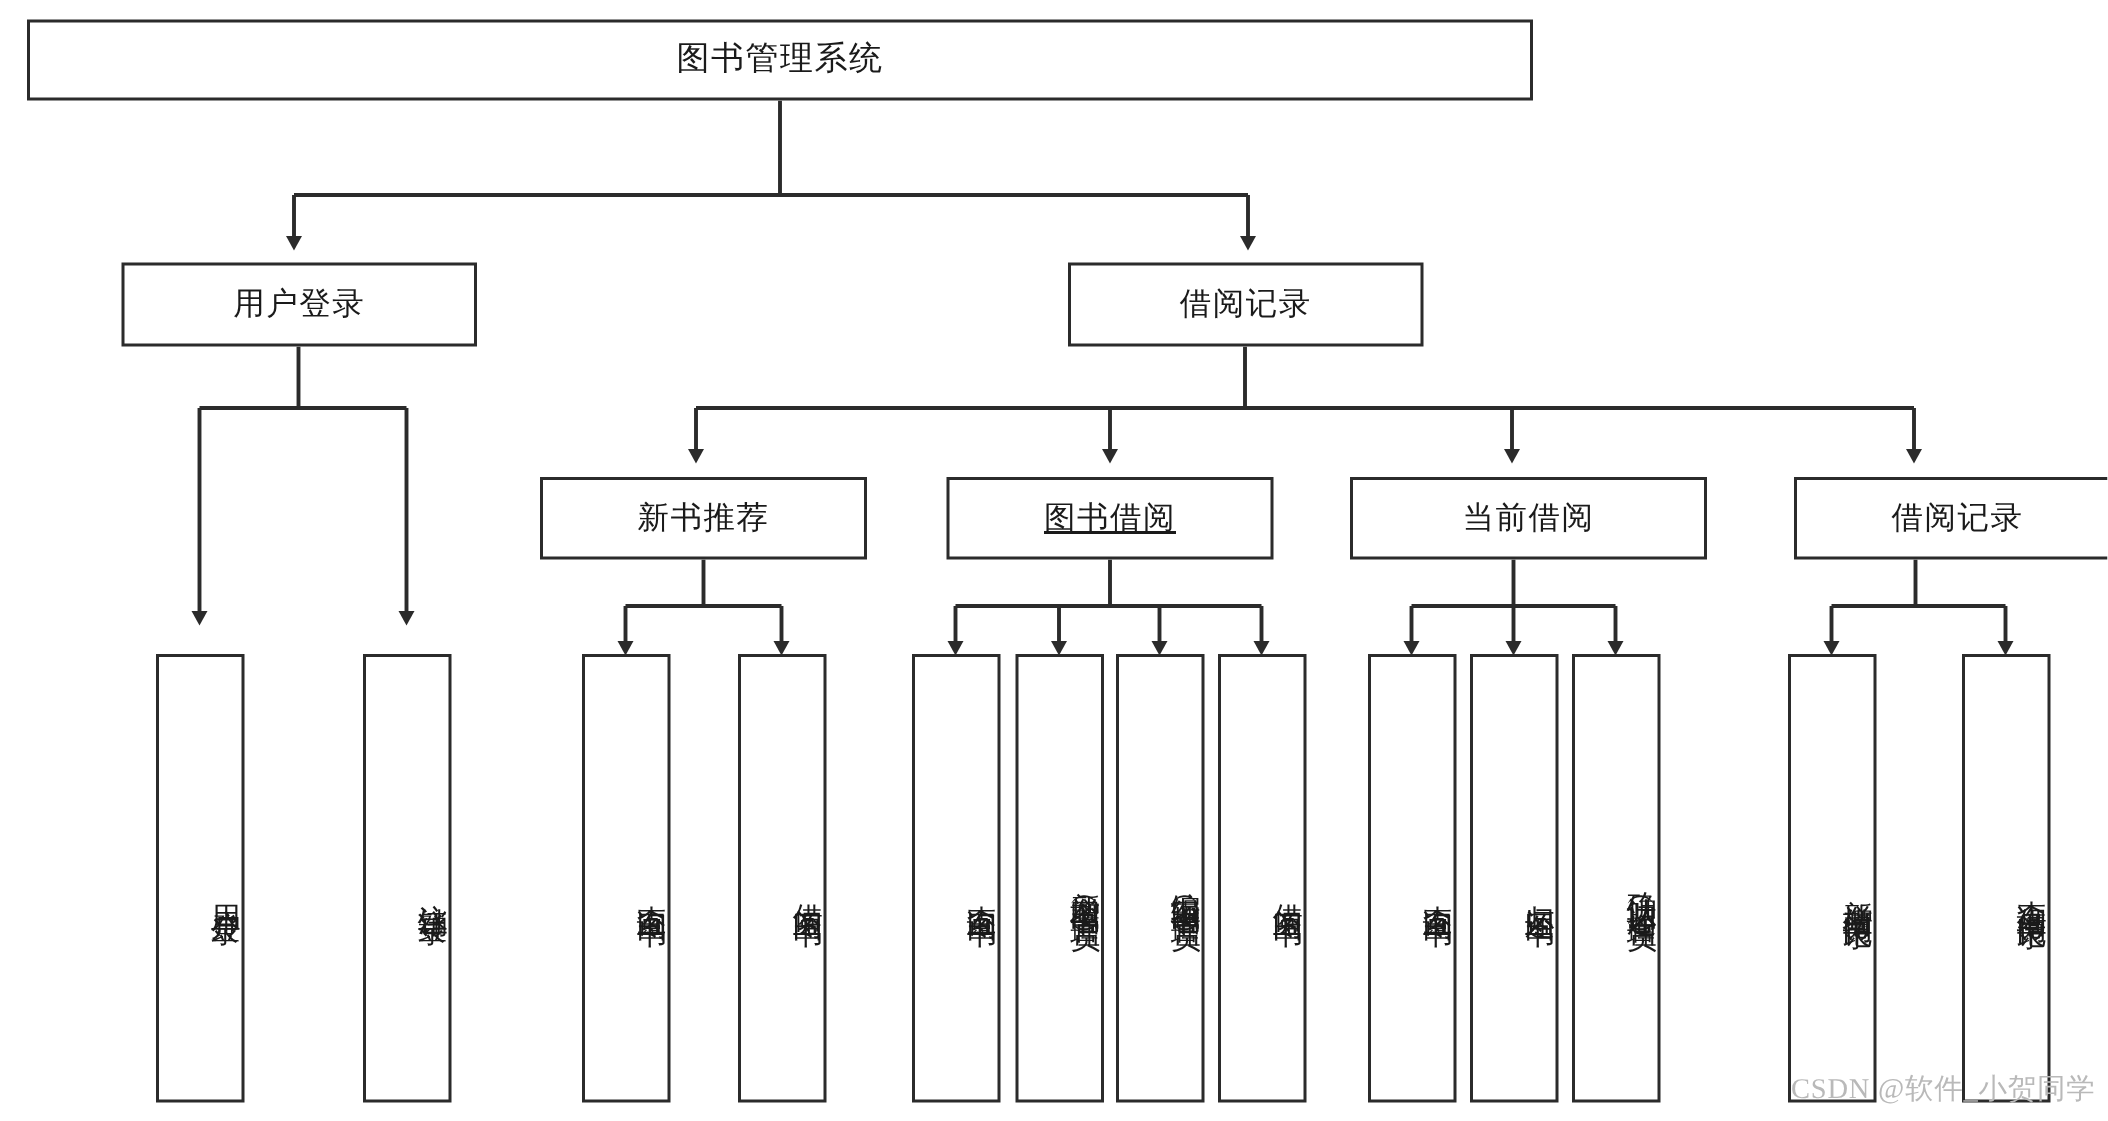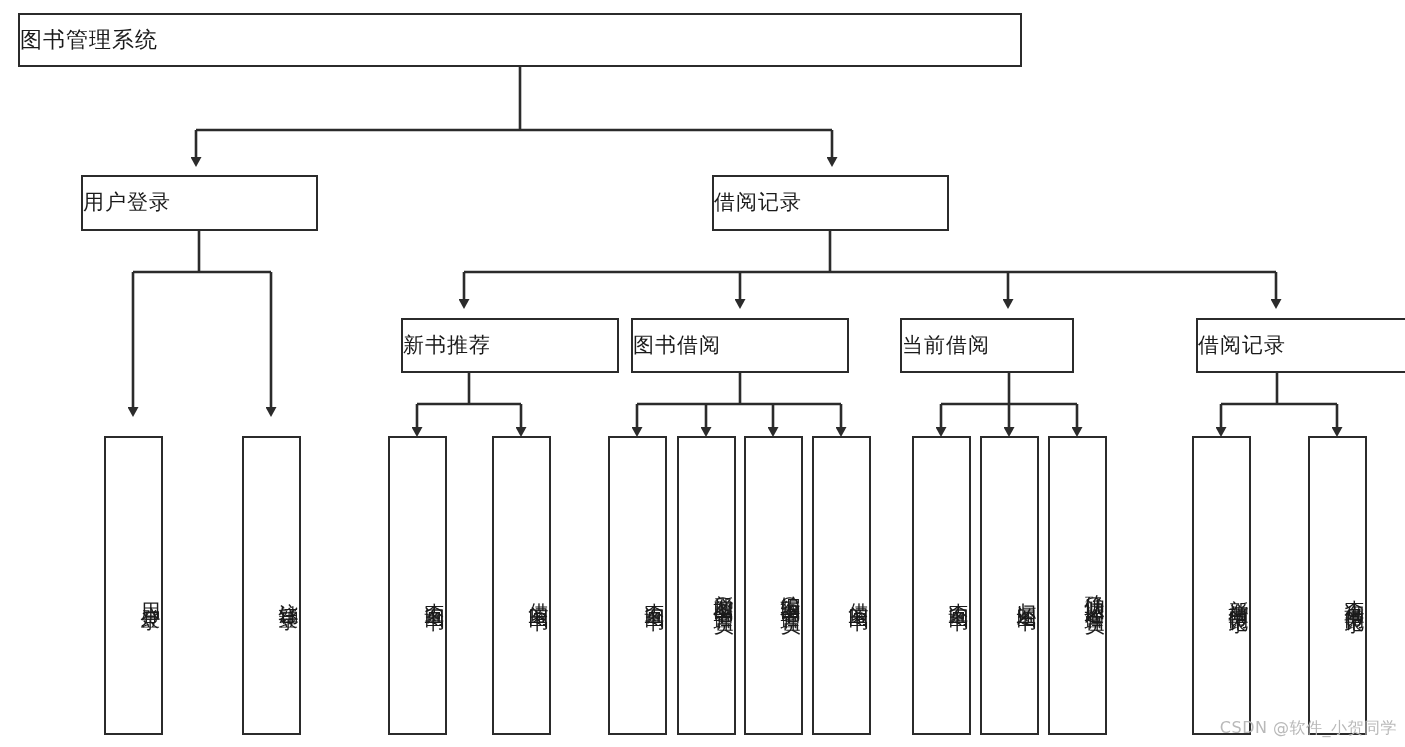--- a/index.html
+++ b/index.html
@@ -25,21 +25,21 @@
     width: 1405px;
     height: 747px;
   }
   .node {
     position: absolute;
     box-sizing: border-box;
     border: 2px solid #2b2b2b;
     background: #ffffff;
     display: flex;
     align-items: center;
-    justify-content: flex-start;
+    justify-content: center;
     color: #1a1a1a;
   }
   .node-h {
     font-size: 21px;
     letter-spacing: 1px;
     line-height: 1.1;
   }
   .node-root {
     font-size: 22px;
   }
@@ -56,25 +56,26 @@
   .leaf-text {
     writing-mode: vertical-rl;
     text-orientation: upright;
     white-space: nowrap;
     letter-spacing: 3px;
   }
   #watermark {
     position: absolute;
     right: 8px;
     bottom: 8px;
-    font-size: 16px;
+    font-size: 19px;
     color: #b9b9b9;
     white-space: nowrap;
     letter-spacing: 0.5px;
     pointer-events: none;
+    font-family: Liberation Serif, serif;
   }
 </style>
 </head>
 <body>
 
 <div id="diagram-root">
 
   <svg id="edge-layer" viewBox="0 0 1405 747" xmlns="http://www.w3.org/2000/svg">
     <defs>
       <marker id="arrow" markerWidth="10" markerHeight="11" refX="1" refY="5.5" orient="auto" markerUnits="userSpaceOnUse">
@@ -131,29 +132,29 @@
   </div>
 
   <div class="node node-h" style="left:81px; top:175px; width:237px; height:56px;">
     <span>用户登录</span>
   </div>
 
   <div class="node node-h" style="left:712px; top:175px; width:237px; height:56px;">
     <span>借阅记录</span>
   </div>
 
-  <div class="node node-h" style="left:360px; top:318px; width:218px; height:55px;margin-left:41px;">
+  <div class="node node-h" style="left:360px; top:318px; width:218px; height:55px;">
     <span>新书推荐</span>
   </div>
 
-  <div class="node node-h" style="left:631px; top:318px; width:218px; height:55px;">
+  <div class="node node-h" style="left:631px; top:318px; width:218px; height:55px;text-decoration:underline;">
     <span>图书借阅</span>
   </div>
 
-  <div class="node node-h" style="left:900px; top:318px; width:174px; height:55px;">
+  <div class="node node-h" style="left:900px; top:318px; width:238px; height:55px;">
     <span>当前借阅</span>
   </div>
 
   <div class="node node-h" style="left:1170px; top:318px; width:218px; height:55px;margin-left:26px;">
     <span>借阅记录</span>
   </div>
 
   <div class="node node-leaf" style="left:104px; top:436px; width:59px; height:299px;">
     <span class="leaf-text">用户登录</span>
   </div>

